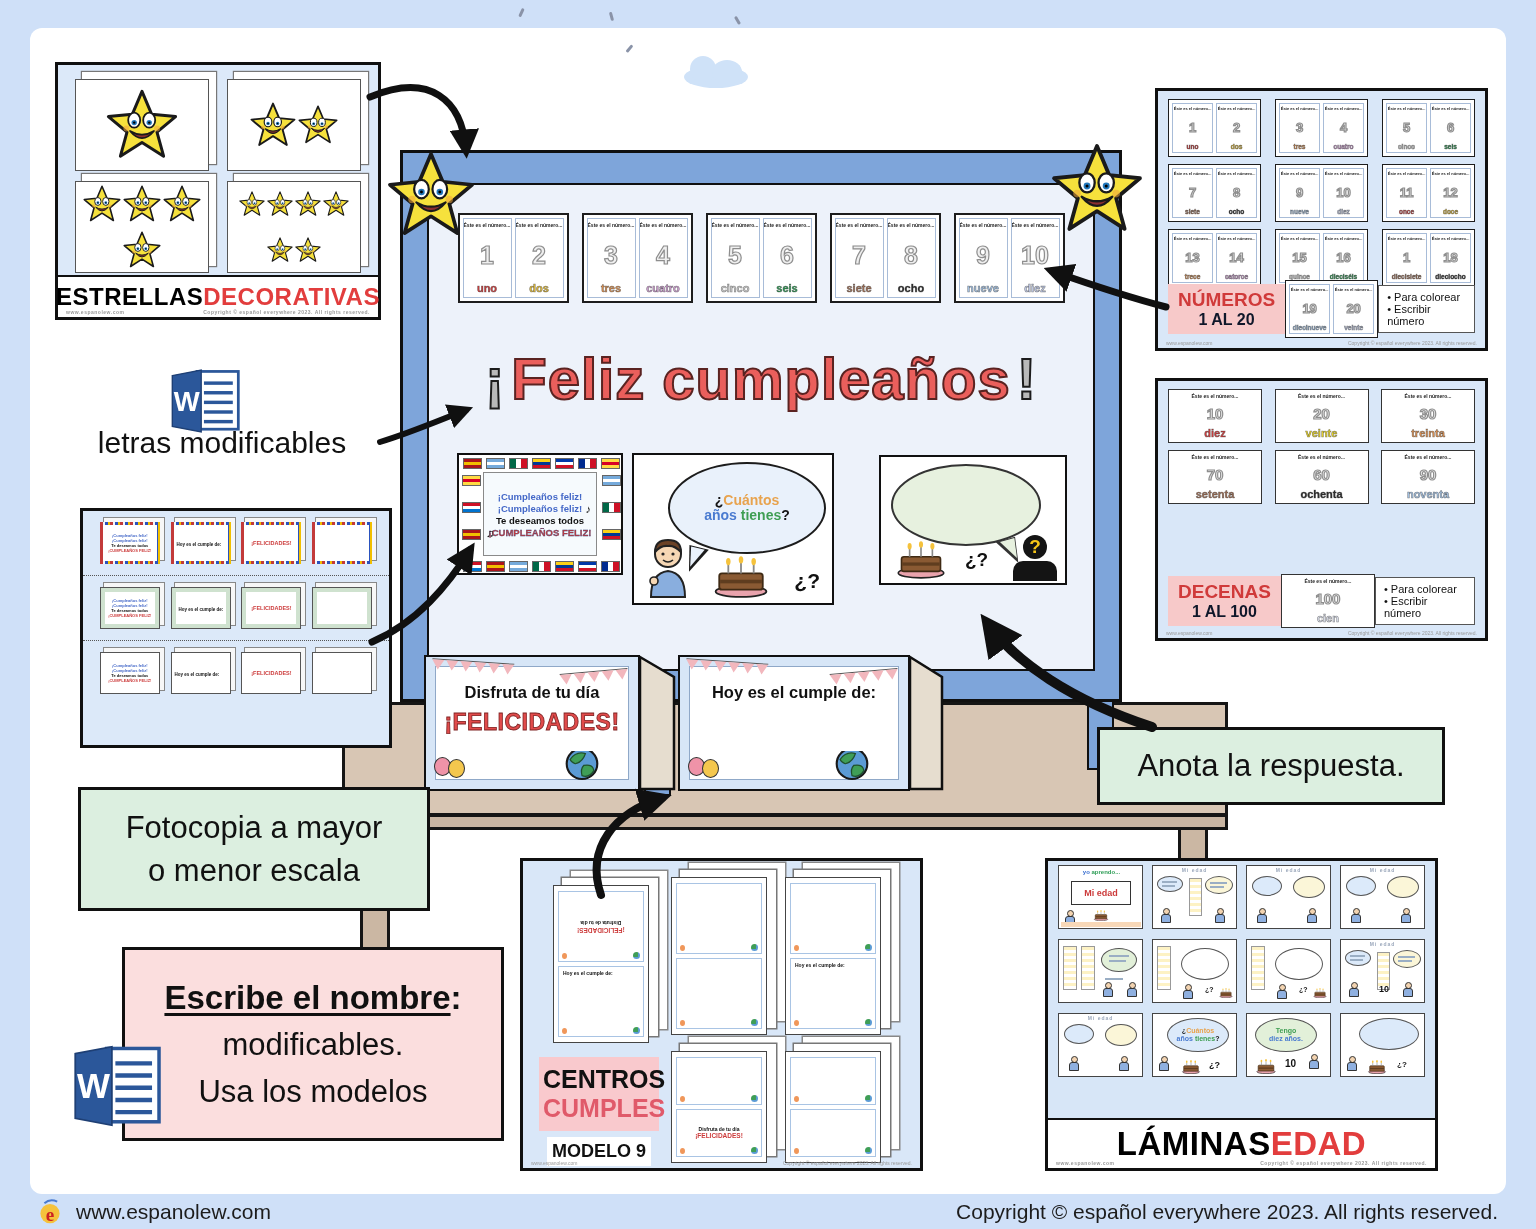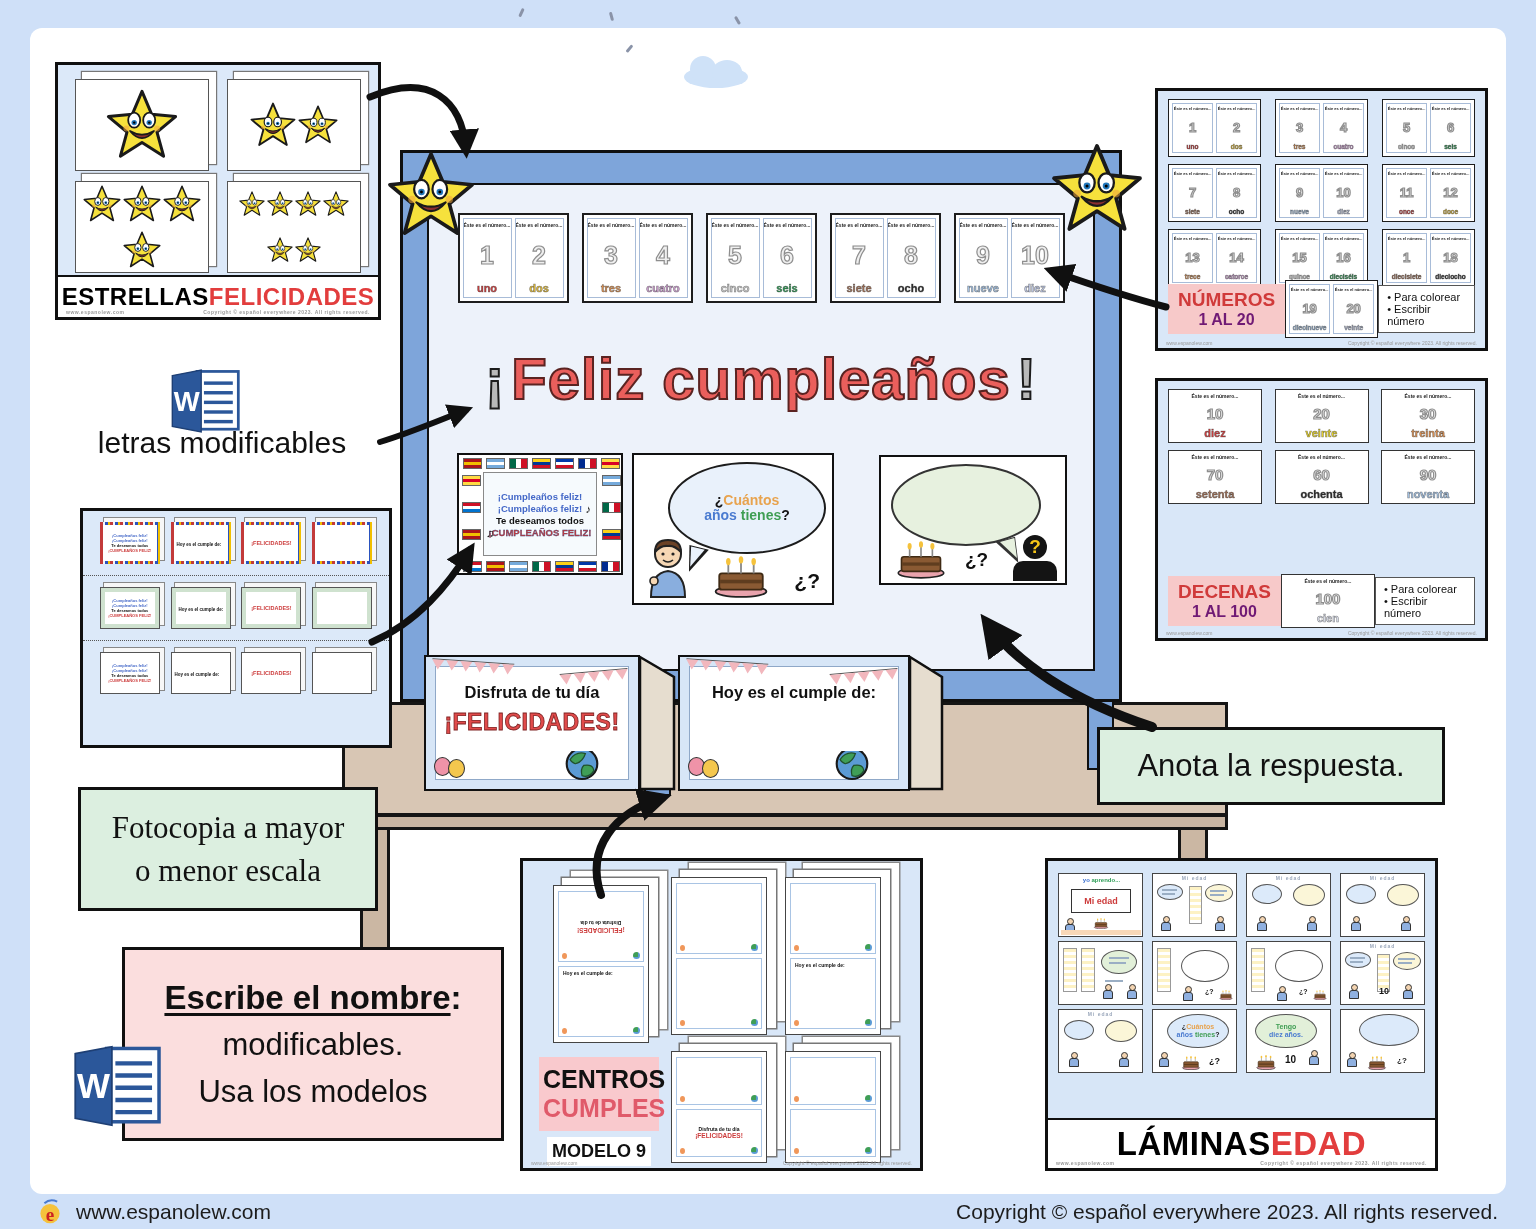--- a/index.html
+++ b/index.html
@@ -44,21 +44,21 @@
   .sml .mnum  { font-size:13px; }
   .sml .mword { font-size:6.5px; }
 
   .mcard.dec { width:94px; height:54px; border:1.5px solid #333; }
   .dec .mhead { font-size:5px; }
   .dec .mnum  { font-size:15px; }
   .dec .mword { font-size:11px; }
 
   .plabel { background:#f7c9c9; padding:5px 10px; text-align:center; line-height:1.15; }
   .plabel .l1 { font-weight:800; font-size:19px; color:#d03a3a; }
-  .plabel .l2 { font-weight:800; font-size:16px; color:#701a75; }
+  .plabel .l2 { font-weight:800; font-size:16px; color:#0f172a; }
   .bullbox { background:#fff; border:1px solid #555; padding:5px 8px; font-size:11px; color:#111; }
   .bullbox div::before { content:"• "; }
 
   
   #board { position:absolute; left:400px; top:150px; width:722px; height:552px;
     background:#7ea5da; border:3px solid #101010; z-index:10; }
   #board-inner { position:absolute; left:24px; right:24px; top:30px; bottom:28px;
     background:#edf2fa; border:2.5px solid #101010; }
   #board-cards { position:absolute; left:0; right:0; top:60px; display:flex; justify-content:center; gap:13px; }
   #board-title { position:absolute; left:0; right:0; top:192px; text-align:center;
@@ -135,21 +135,21 @@
   .balloons .b1 { left:0; top:0; background:#ef93a8; }
   .balloons .b2 { left:14px; top:2px; background:#f4c74e; }
   .tent .earth { position:absolute; right:34px; bottom:4px; }
   .tent .side { position:absolute; top:0; }
 
   
   .note { position:absolute; border:3px solid #101010; display:flex; flex-direction:column;
     align-items:center; justify-content:center; text-align:center; color:#111; z-index:40; }
   .note.green { background:#dcefe0; }
   .note.pink  { background:#fbdede; }
-  #note-fotocopia { left:78px; top:787px; width:300px; height:124px; font-size:31px; line-height:1.4;font-family:Liberation Serif, serif; }
+  #note-fotocopia { left:78px; top:787px; width:352px; height:124px; font-size:31px; line-height:1.4; }
   #note-anota { left:1097px; top:727px; width:348px; height:78px; font-size:31px; }
   #note-escribe { left:122px; top:947px; width:382px; height:194px; font-size:31px; line-height:1.5; }
   #note-escribe .t { font-size:33px; font-weight:800; }
   #note-escribe .t u { text-underline-offset:4px; }
   #letras-label { position:absolute; left:62px; top:426px; width:320px; text-align:center;
     font-size:30px; color:#111; z-index:9; }
   .wordicon { position:absolute; z-index:41; }
 
   
   #estrellas { left:55px; top:62px; width:326px; height:258px; background:#dce9f9; border-width:3px; }
@@ -204,22 +204,22 @@
   #centros-label { position:absolute; left:16px; top:196px; width:120px; background:#f9c9cd;
     text-align:center; padding:8px 4px; line-height:1.15; }
   #centros-label .l1 { font-size:25px; font-weight:800; color:#111; }
   #centros-label .l2 { font-size:25px; font-weight:800; color:#e05a6a; }
   #centros-modelo { position:absolute; left:24px; top:276px; width:104px; background:#fff;
     text-align:center; font-size:18px; font-weight:800; color:#111; padding:4px 0; }
 
   
   #laminas { left:1045px; top:858px; width:393px; height:313px; background:#fff; }
   #laminas-blue { position:absolute; left:0; right:0; top:0; bottom:50px; background:#d7e6f7; }
-  #laminas-grid { position:absolute; left:10px; top:12px; display:grid;
-    grid-template-columns:repeat(4, 85px); grid-auto-rows:64px; gap:4px 9px; }
+  #laminas-grid { position:absolute; left:10px; top:4px; display:grid;
+    grid-template-columns:repeat(4, 85px); grid-auto-rows:64px; gap:10px 9px; }
   .slide { position:relative; background:#fff; border:1px solid #444; overflow:hidden; }
   .slide .stitle { position:absolute; left:0; right:0; top:1px; text-align:center; font-size:5px;
     font-weight:700; color:#9aa7bb; letter-spacing:1px; }
   .bubble { position:absolute; border:1px solid #555; border-radius:50%; background:#fff; }
   .bub-blue { background:#dceafa; } .bub-yellow { background:#fbf6d8; } .bub-green { background:#e2f0d9; }
   .kidt { position:absolute; width:10px; height:16px; }
   .kidt .kh { position:absolute; left:2px; top:0; width:7px; height:7px; border-radius:50%;
     background:#f2d3b0; border:.8px solid #333; }
   .kidt .kb { position:absolute; left:0; top:6px; width:10px; height:9px; border-radius:3px 3px 0 0;
     background:#8fb0e0; border:.8px solid #333; }
@@ -350,21 +350,21 @@
         <svg width="26" height="26">
           <use href="#star-face"></use>
         </svg>
         <svg width="26" height="26">
           <use href="#star-face"></use>
         </svg>
       </div>
     </div>
   <div class="ptitle">
     <span>ESTRELLAS </span>
-    <span class="red">FELICIDADES</span>
+    <span class="red">DECORATIVAS</span>
     <span class="tinyfoot l">www.espanolew.com</span>
     <span class="tinyfoot r">Copyright © español everywhere 2023. All rights reserved.</span>
   </div>
 </div>
 
 <svg class="wordicon" style="left:168px;top:368px;width:76px;height:66px">
     <use href="#wordicon"></use>
   </svg>
 <div id="letras-label">letras modificables</div>
 

